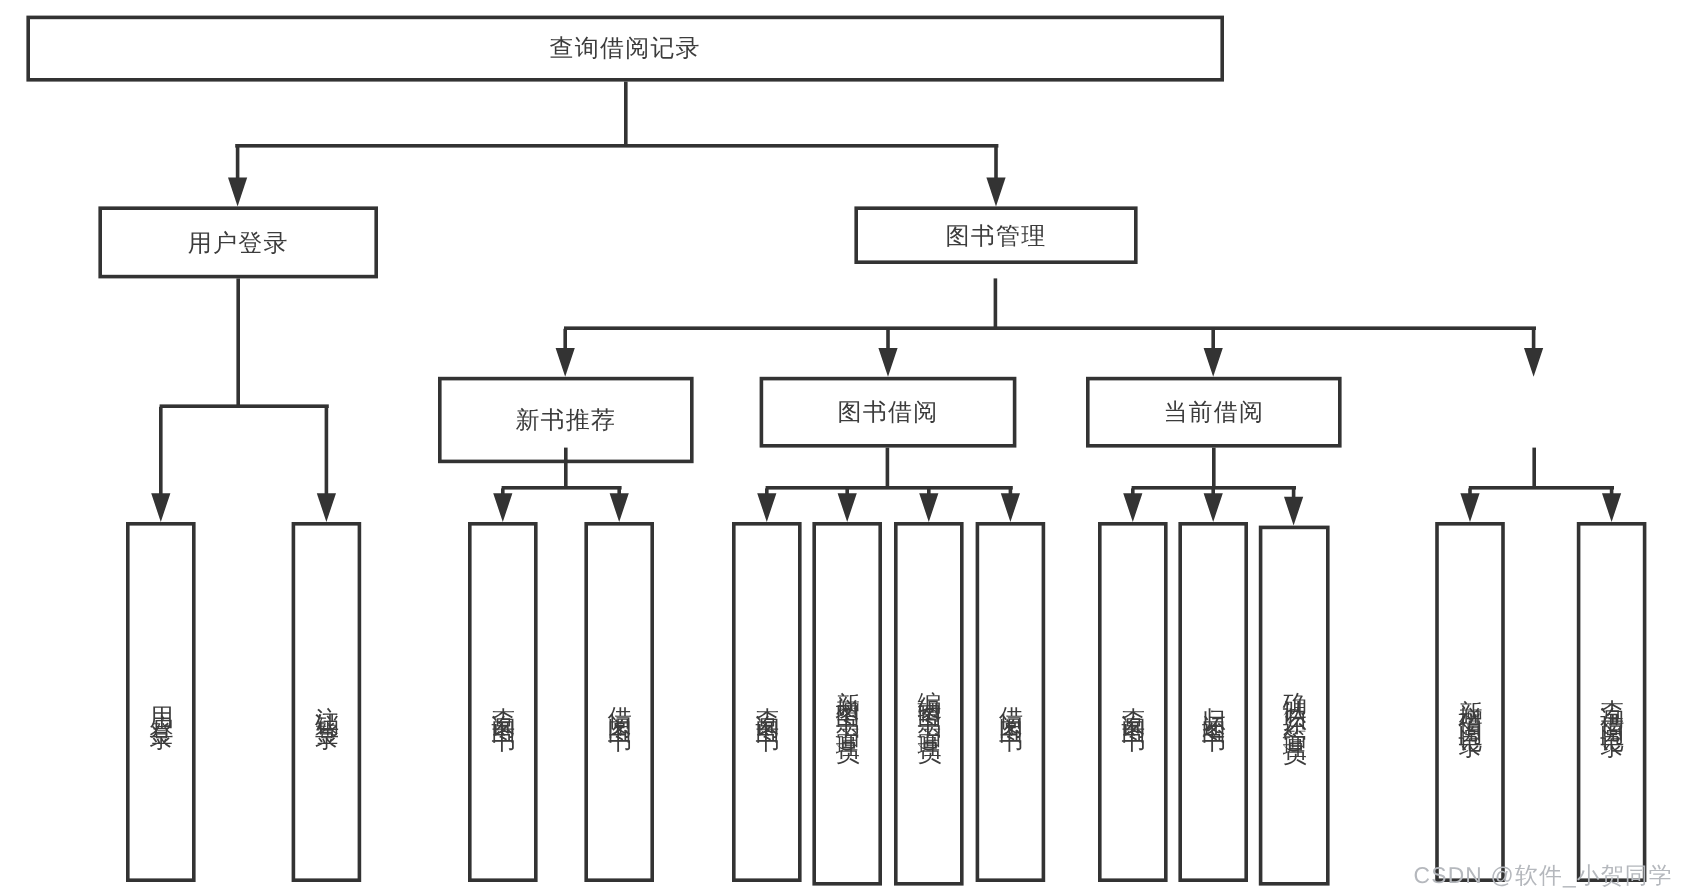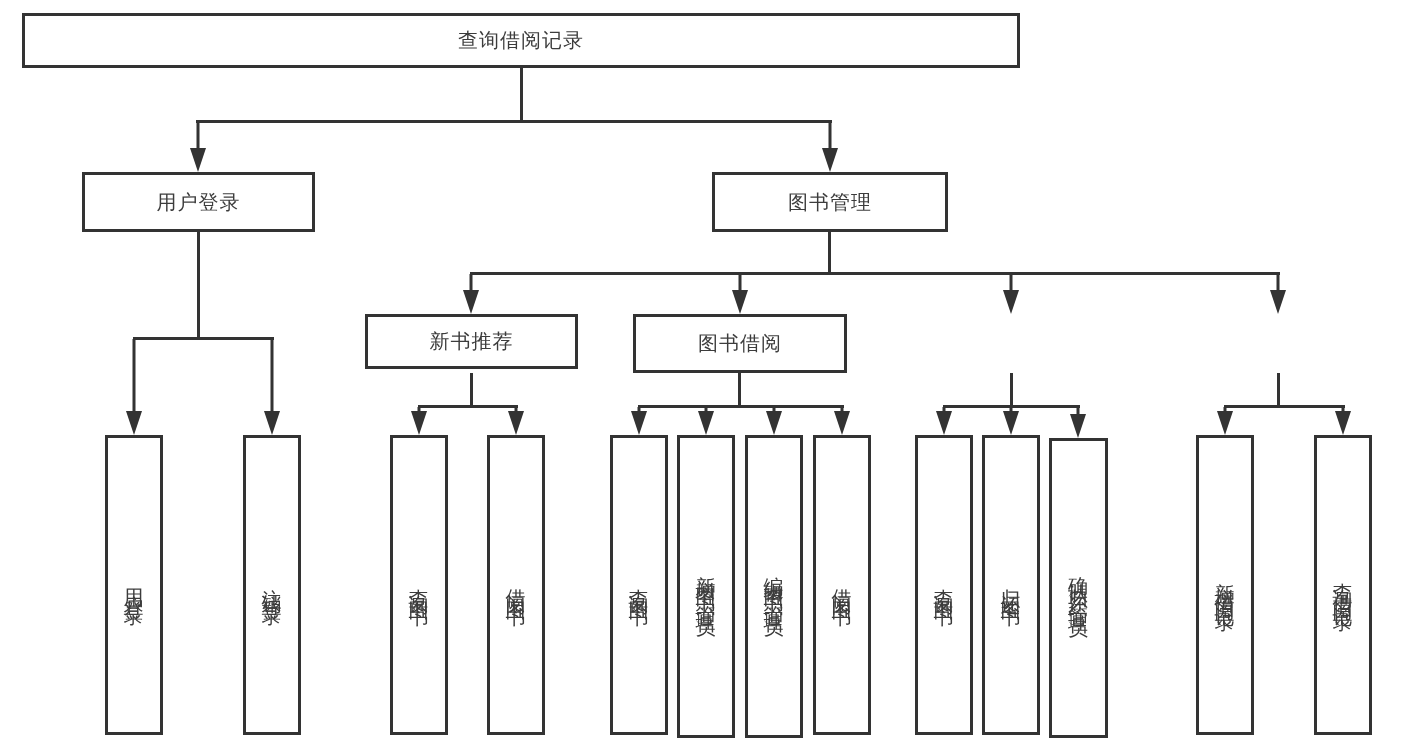--- a/index.html
+++ b/index.html
@@ -57,32 +57,35 @@
 <div class="canvas">
 
   <div class="box" style="left:22px;top:13px;width:998px;height:55px;">
     <span>查询借阅记录</span>
   </div>
 
   <div class="box" style="left:82px;top:172px;width:233px;height:60px;">
     <span>用户登录</span>
   </div>
 
-  <div class="box" style="left:712px;top:172px;width:236px;height:60px;">
+  <div class="box" style="left:712px;top:172px;width:236px;height:48px;">
     <span>图书管理</span>
   </div>
 
-  <div class="box" style="left:365px;top:314px;width:213px;height:55px;">
+  <div class="box" style="left:365px;top:314px;width:213px;height:72px;">
     <span>新书推荐</span>
   </div>
 
   <div class="box" style="left:633px;top:314px;width:214px;height:59px;">
     <span>图书借阅</span>
   </div>
 
+  <div class="box" style="left:905px;top:314px;width:213px;height:59px;">
+    <span>当前借阅</span>
+  </div>
 
 
   <div class="box" style="left:105px;top:435px;width:58px;height:300px;">
     <span class="vtext">用户登录</span>
   </div>
 
   <div class="box" style="left:243px;top:435px;width:58px;height:300px;">
     <span class="vtext">注销登录</span>
   </div>
 
@@ -220,14 +223,15 @@
   <div class="hline" style="left:1224px;top:405px;width:121px;height:3px;"></div>
   <div class="arrow" style="left:1215px;top:407px;height:28px;">
     <div class="stem" style="height:6px;"></div>
     <div class="head"></div>
   </div>
   <div class="arrow" style="left:1333px;top:407px;height:28px;">
     <div class="stem" style="height:6px;"></div>
     <div class="head"></div>
   </div>
 
+  <div class="watermark">CSDN @软件_小贺同学</div>
 
 </div>
 
 </body></html>

